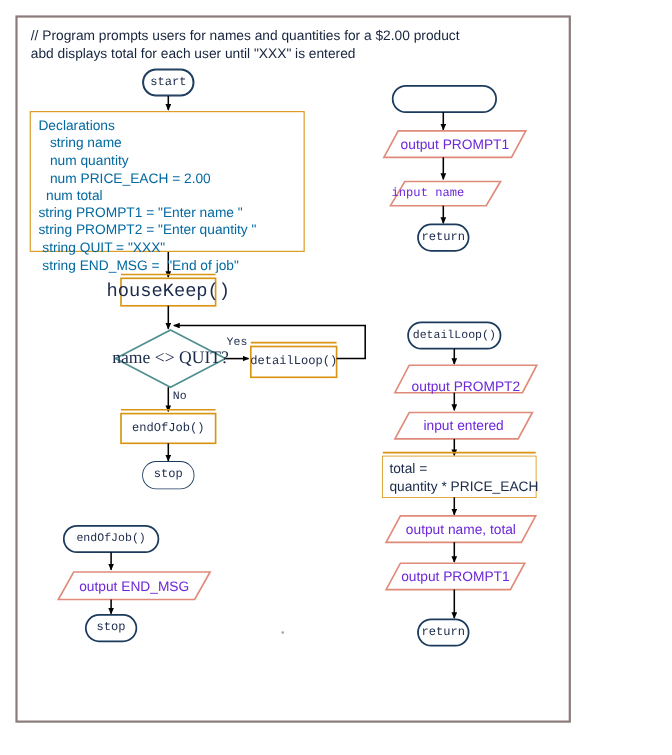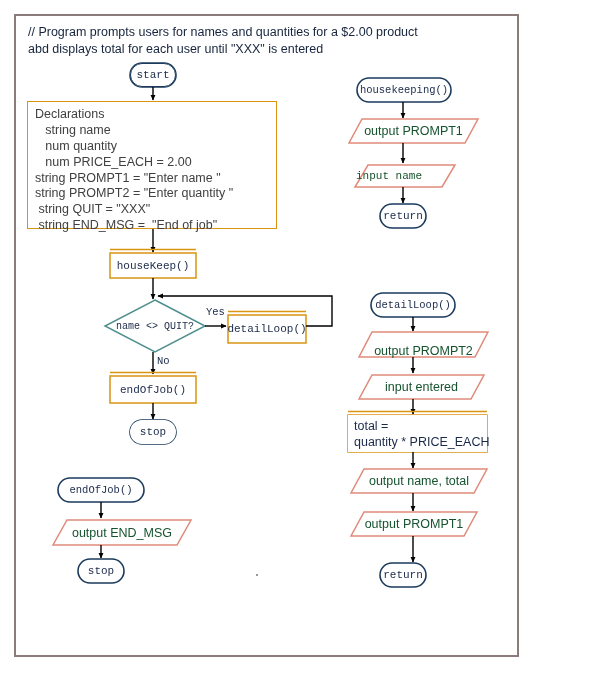--- a/index.html
+++ b/index.html
@@ -74,49 +74,49 @@
     position: absolute;
     left: 27px;
     top: 101px;
     width: 250px;
     height: 128px;
     border: 1.6px solid #d99412;
     box-sizing: border-box;
     background: #ffffff;
     font-family: "Liberation Sans", sans-serif;
     font-size: 12.5px;
-    color: #404040;
+    color: #0369a1;
     padding: 5px 0 0 0;
   }
   #declarations .dl {
     white-space: pre;
     line-height: 1.27;
   }
   
   #decision-label {
     position: absolute;
     left: 105px;
     top: 316px;
     width: 100px;
     height: 20px;
     display: flex;
     align-items: center;
     justify-content: center;
-    font-family: Liberation Mono, monospace;
-    font-size: 10px;
+    font-family: Liberation Serif, serif;
+    font-size: 16px;
     color: #1b2a4a;
     white-space: pre;
   }
   
   .io-text {
     position: absolute;
     display: flex;
     align-items: center;
     justify-content: center;
-    color: #14532d;
+    color: #6d28d9;
     white-space: pre;
   }
   .io-text.sans { font-family: "Liberation Sans", sans-serif; font-size: 12.5px; }
   .io-text.mono { font-family: "Liberation Mono", monospace; font-size: 11px; }
   
   #comment {
     position: absolute;
     left: 28px;
     top: 24px;
     width: 450px;
@@ -220,43 +220,43 @@
   <div id="comment">// Program prompts users for names and quantities for a $2.00 product
 abd displays total for each user until "XXX" is entered</div>
 
   <div class="node terminator" style="left:130px; top:63px; width:46px; height:24px;">start</div>
 
   <div id="declarations">
     <div class="dl">  Declarations</div>
     <div class="dl">     string name</div>
     <div class="dl">     num quantity</div>
     <div class="dl">     num PRICE_EACH = 2.00</div>
+    <div class="dl">    num total</div>
     <div class="dl">  string PROMPT1 = "Enter name "</div>
     <div class="dl">  string PROMPT2 = "Enter quantity "</div>
     <div class="dl">   string QUIT = "XXX"</div>
     <div class="dl">   string END_MSG =  "End of job"</div>
   </div>
 
-  <div class="node" style="left:110px; top:253px; width:86px; height:25px; font-family:'Liberation Mono',monospace; font-size:11px;">houseKeep()</div>
+  <div class="node" style="left:110px; top:253px; width:86px; height:25px; font-family:'Liberation Mono',monospace; font-size:17px;">houseKeep()</div>
 
   <div id="decision-label">name &lt;&gt; QUIT?</div>
   <div class="branch-label" style="left:206px; top:306px;">Yes</div>
   <div class="branch-label" style="left:157px; top:355px;">No</div>
 
   <div class="node" style="left:228px; top:315px; width:78px; height:28px; font-family:'Liberation Mono',monospace; font-size:11px;">detailLoop()</div>
 
   <div class="node" style="left:110px; top:376px; width:86px; height:27px; font-family:'Liberation Mono',monospace; font-size:11px;">endOfJob()</div>
 
   <div class="node terminator" style="left:130px; top:420px; width:46px; height:24px; border:none;">stop</div>
 
   <div class="node" style="left:58px; top:478px; width:86px; height:24px; font-family:'Liberation Mono',monospace; font-size:10.5px;">endOfJob()</div>
   <div class="io-text sans" style="left:53px; top:520px; width:138px; height:25px;">output END_MSG</div>
   <div class="node" style="left:78px; top:559px; width:46px; height:24px; font-family:'Liberation Mono',monospace; font-size:11px;">stop</div>
 
-  <div class="node" style="left:357px; top:78px; width:94px; height:24px; font-family:'Liberation Mono',monospace; font-size:10.5px;">housekeeping()</div>
   <div class="io-text sans" style="left:349px; top:119px; width:129px; height:24px;">output PROMPT1</div>
   <div class="io-text mono" style="left:339px; top:165px; width:100px; height:22px;">input name</div>
   <div class="node" style="left:380px; top:204px; width:46px; height:24px; font-family:'Liberation Mono',monospace; font-size:11px;">return</div>
 
   <div class="node" style="left:371px; top:293px; width:84px; height:24px; font-family:'Liberation Mono',monospace; font-size:10.5px;">detailLoop()</div>
   <div class="io-text sans" style="left:359px; top:332px; width:129px; height:37px;">output PROMPT2</div>
   <div class="io-text sans" style="left:359px; top:375px; width:125px; height:24px;">input entered</div>
   <div class="node process left sans" style="left:348px; top:415px; width:139px; height:37px; border:none;">total =
 quantity * PRICE_EACH</div>
   <div class="io-text sans" style="left:351px; top:469px; width:136px; height:24px;">output name, total</div>

